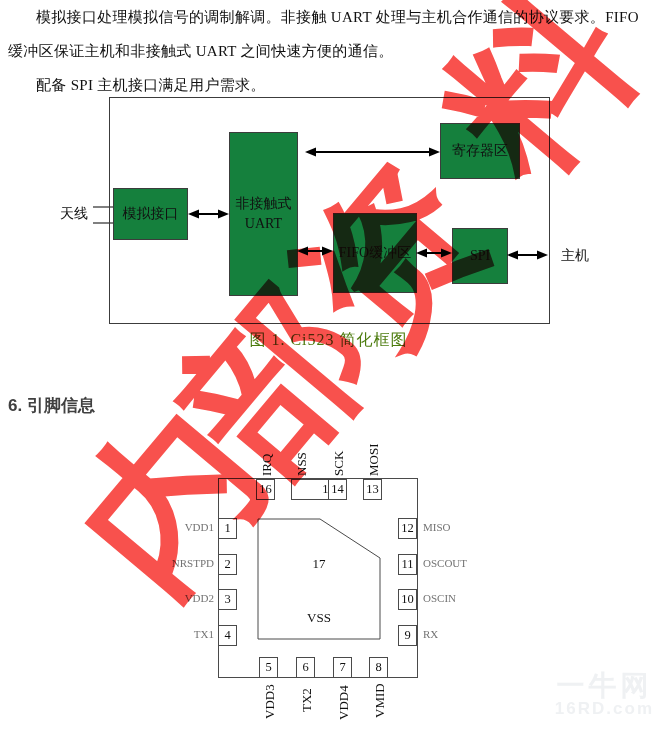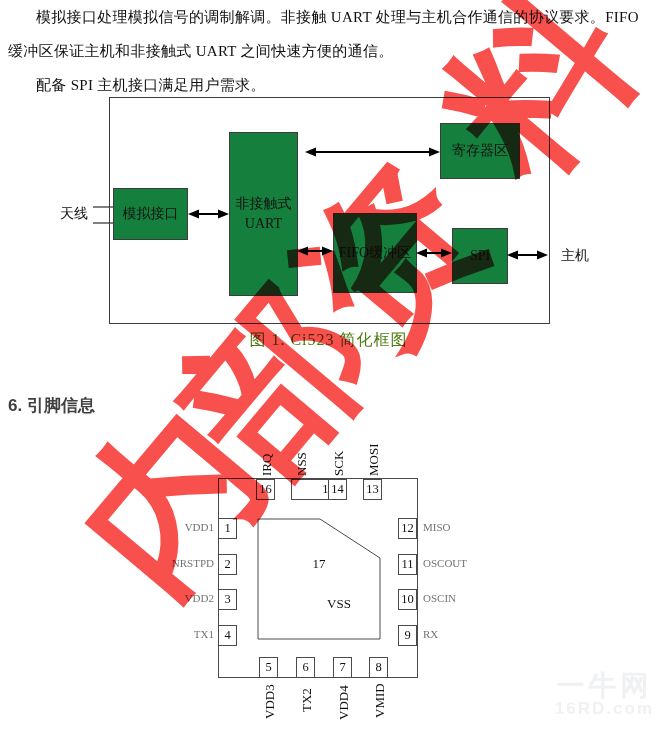--- a/index.html
+++ b/index.html
@@ -122,21 +122,21 @@
   <div class="caption">图 1. Ci523 简化框图</div>
 
   <div class="sec-heading">6. 引脚信息</div>
 
   <div class="chip-outline"></div>
 
   <svg style="position:absolute;left:218px;top:478px;" width="200" height="200">
     <polygon points="40,41 102,41 162,80 162,161 40,161" fill="#ffffff" stroke="#4a4a4a" stroke-width="1"></polygon>
   </svg>
   <div class="pad-text" style="top:556px;">17</div>
-  <div class="pad-text" style="top:596px;padding-left:20px;">VSS</div>
+  <div class="pad-text" style="top:610px;">VSS</div>
 
   <div class="pin-box" style="left:256px;top:479px;">16</div>
   <div class="pin-box" style="left:291px;top:479px;padding-left:28px;">15</div>
   <div class="pin-box" style="left:328px;top:479px;">14</div>
   <div class="pin-box" style="left:363px;top:479px;">13</div>
 
   <span class="pin-rot" style="left:259px;top:476px;">IRQ</span>
   <span class="pin-rot" style="left:294px;top:476px;">NSS</span>
   <span class="pin-rot" style="left:331px;top:476px;">SCK</span>
   <span class="pin-rot" style="left:366px;top:476px;">MOSI</span>

